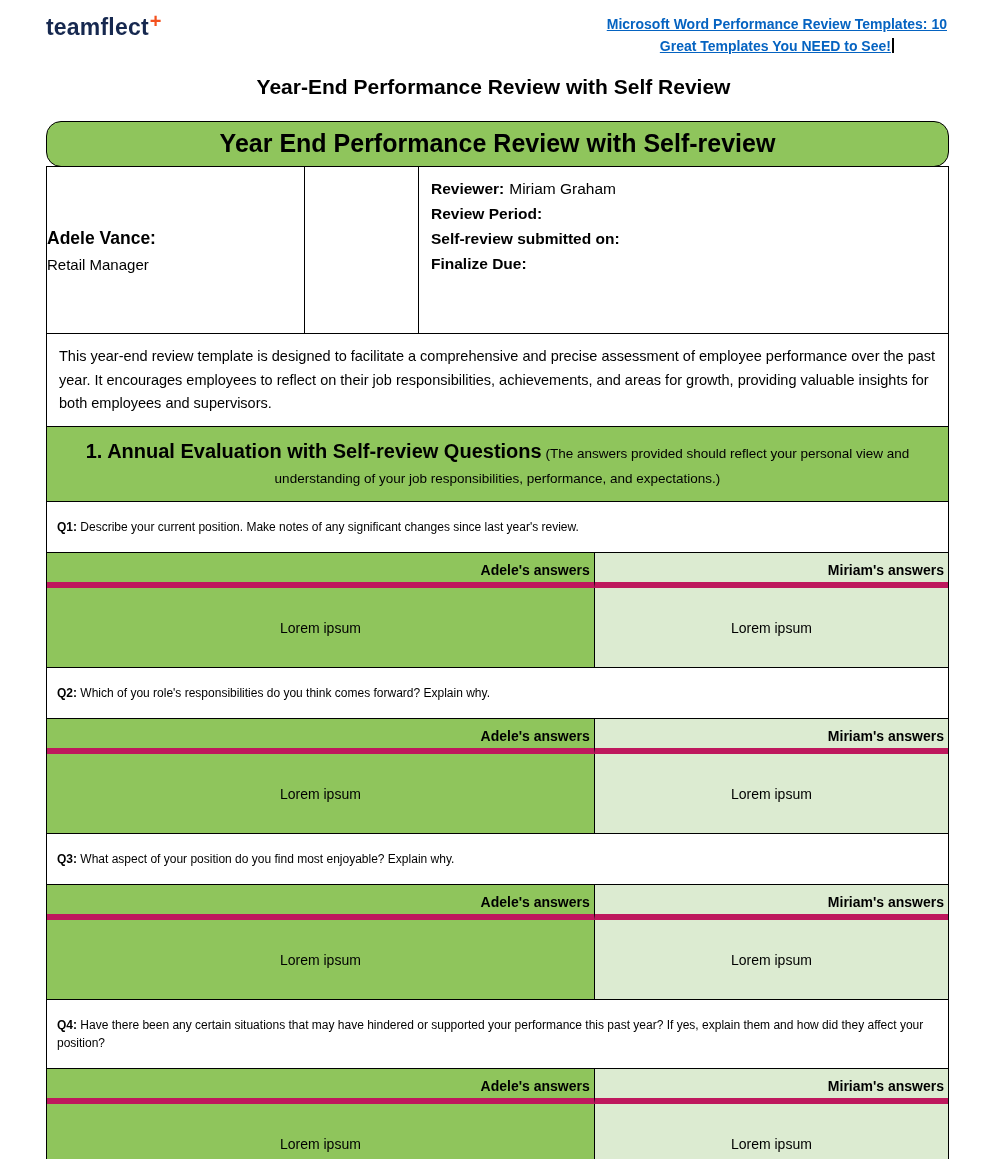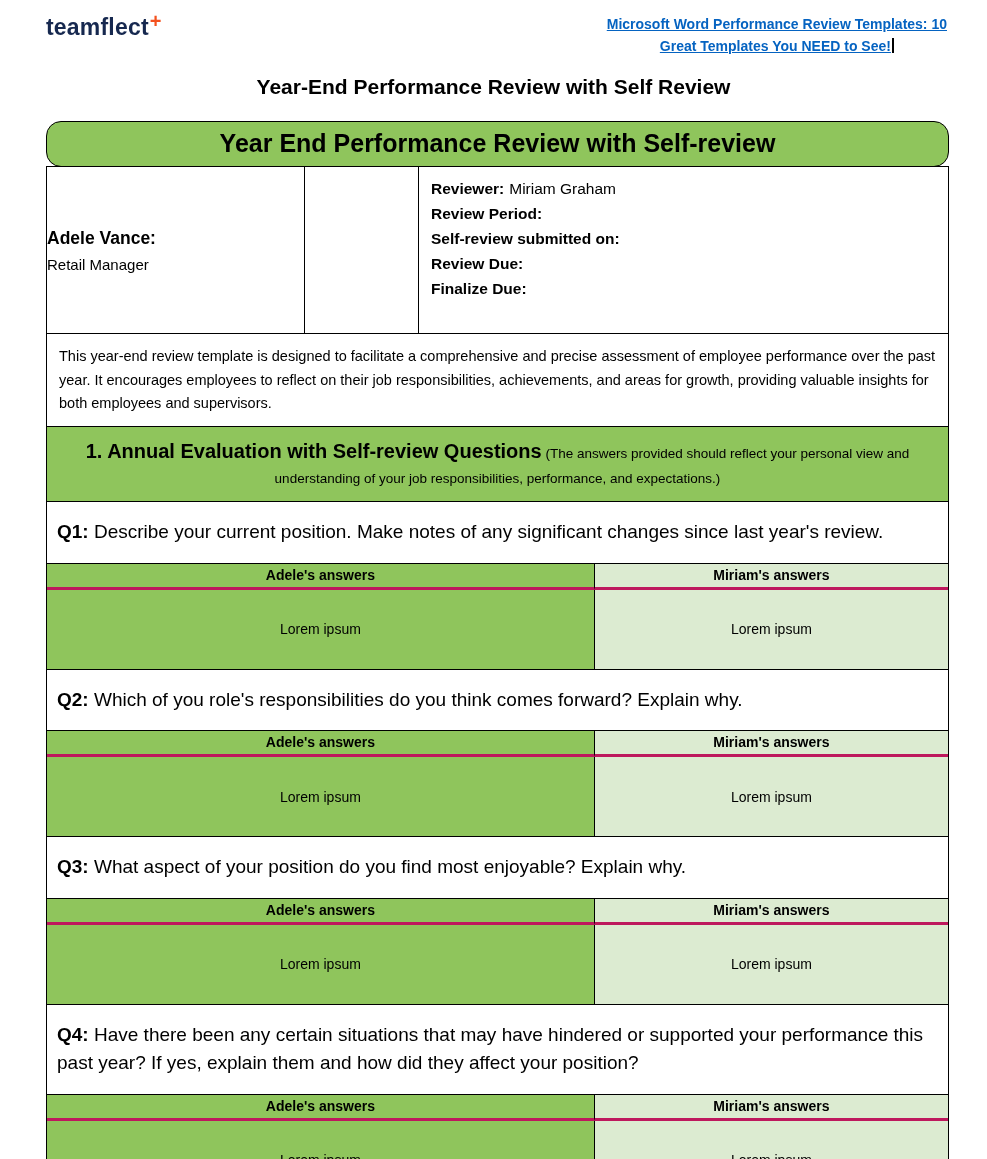--- a/index.html
+++ b/index.html
@@ -50,28 +50,28 @@
   .field-line .fl{font-weight:bold;}
   .field-line .fv{margin-left:5px;}
 
   .description{padding:11px 12px;font-size:14.5px;line-height:1.6;}
 
   .section-header{background:var(--green-dark);text-align:center;
     padding:10px 28px 12px;line-height:1.45;}
   .sec-title{font-size:20px;font-weight:bold;}
   .sec-sub{font-size:13.5px;font-weight:normal;}
 
-  .question{padding:16px 10px;font-size:19px;line-height:1.5;}
+  .question{padding:16px 10px;font-size:12px;line-height:1.5;}
   .q-label{font-weight:bold;}
   .q-underlined{text-decoration-color:#3b6ec5;
     text-decoration-thickness:2px;}
 
   .answers{display:grid;grid-template-columns:549fr 354fr;padding:0;}
-  .ans-head{padding:3px 4px 4px;text-align:center;font-weight:bold;font-size:14px;
-    border-bottom:3px solid #be185d;}
+  .ans-head{padding:9px 4px 4px;text-align:right;font-weight:bold;font-size:14px;
+    border-bottom:6px solid #be185d;}
   .ans-head.left, .ans-body.left{background:var(--green-dark);border-right:1px solid #000;}
   .ans-head.right, .ans-body.right{background:var(--green-light);}
   .ans-body{min-height:79px;display:flex;align-items:center;justify-content:center;
     font-size:14px;}
 </style>
 </head>
 <body>
 
 <div class="page">
 
@@ -99,23 +99,20 @@
       <div class="cell-spacer"></div>
       <div class="cell-fields">
         <div class="field-line">
           <span class="fl">Reviewer:</span><span class="fv">Miriam Graham</span>
         </div>
         <div class="field-line">
           <span class="fl">Review Period:</span><span class="fv"></span>
         </div>
         <div class="field-line">
           <span class="fl">Self-review submitted on:</span><span class="fv"></span>
-        </div>
-        <div class="field-line">
-          <span class="fl">Review Due:</span><span class="fv"></span>
         </div>
         <div class="field-line">
           <span class="fl">Finalize Due:</span><span class="fv"></span>
         </div>
       </div>
     </div>
 
     <div class="block description">This year-end review template is designed to facilitate a comprehensive and precise assessment of employee performance over the past year. It encourages employees to reflect on their job responsibilities, achievements, and areas for growth, providing valuable insights for both employees and supervisors.</div>
 
     <div class="block section-header">

